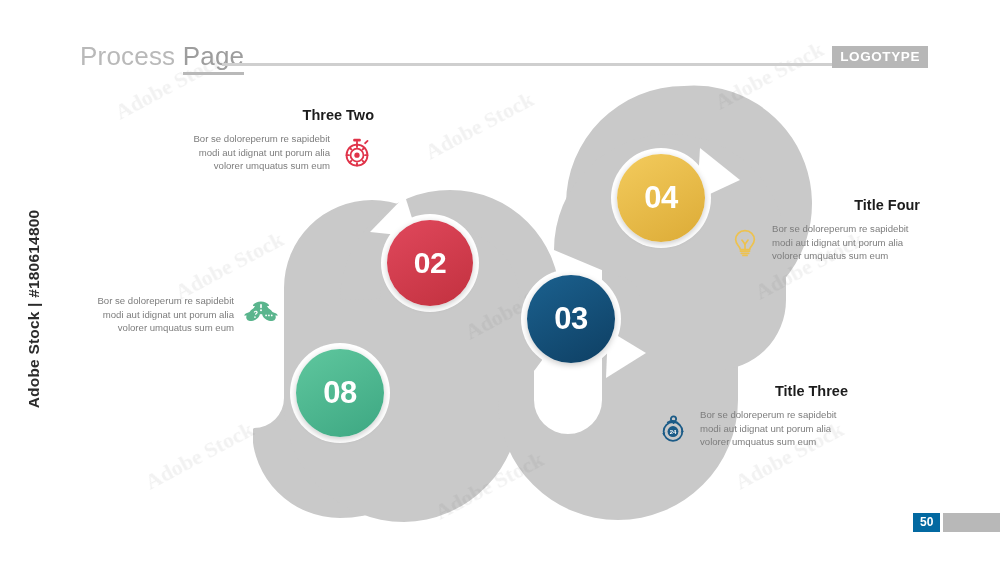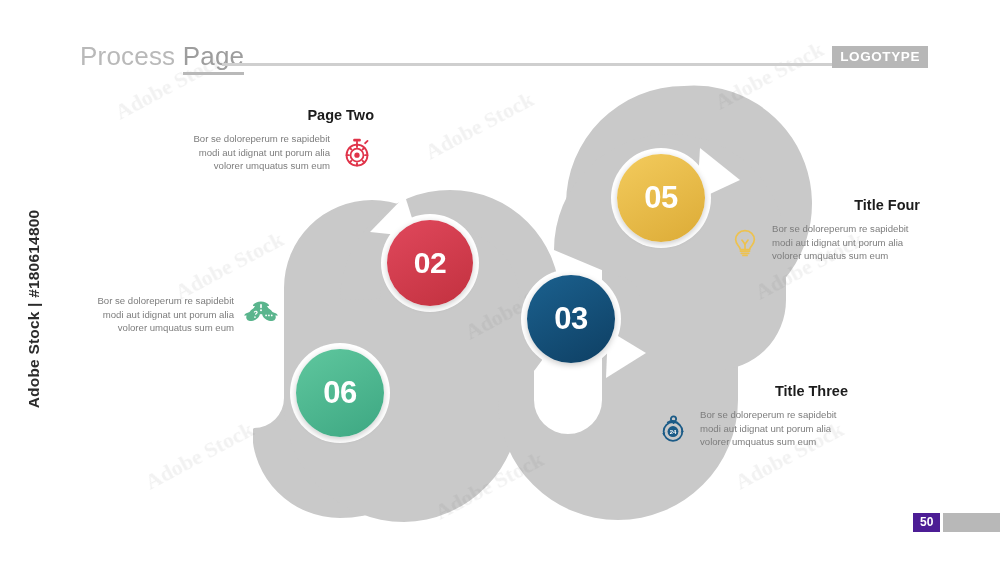--- a/index.html
+++ b/index.html
@@ -54,21 +54,21 @@
     position:absolute; right:72px; top:46px;
     background:#b7b7b7; color:#ffffff;
     font-size:13.5px; font-weight:700; letter-spacing:.6px;
     padding:3px 8px 4px 8px;
     z-index:30;
   }
 
   
   .pagenum{
     position:absolute; left:913px; top:513px;
-    background:#4c1d95; color:#ffffff;
+    background:#0369a1; color:#ffffff;
     font-size:12px; font-weight:700;
     padding:2px 7px 3px 7px;
     z-index:30;
   }
   .footbar{
     position:absolute; left:943px; top:513px;
     width:57px; height:19px; background:#b8b8b8;
     z-index:29;
   }
 
@@ -198,36 +198,36 @@
   </svg>
 
   <div class="hdr-title">
     <span>Process </span><span class="u">Page</span>
   </div>
   <div class="hdr-rule"></div>
   <div class="logotype">LOGOTYPE</div>
 
   <div class="node-ring" style="left:290px; top:343px; width:100px; height:100px;"></div>
   <div class="node" style="left:296px; top:349px; width:88px; height:88px; font-size:31px; background:linear-gradient(150deg,#5fc79e,#3da782);">
-    <span>06</span>
+    <span>08</span>
   </div>
 
   <div class="node-ring" style="left:381px; top:214px; width:98px; height:98px;"></div>
   <div class="node" style="left:387px; top:220px; width:86px; height:86px; font-size:30px; background:linear-gradient(150deg,#e0485c,#c2313f);">
     <span>02</span>
   </div>
 
   <div class="node-ring" style="left:521px; top:269px; width:100px; height:100px;"></div>
   <div class="node" style="left:527px; top:275px; width:88px; height:88px; font-size:31px; background:linear-gradient(150deg,#1b618f,#0e3f63);">
     <span>03</span>
   </div>
 
   <div class="node-ring" style="left:611px; top:148px; width:100px; height:100px;"></div>
   <div class="node" style="left:617px; top:154px; width:88px; height:88px; font-size:31px; background:linear-gradient(150deg,#f3cb5d,#dcab36);">
-    <span>05</span>
+    <span>04</span>
   </div>
 
   <div class="blk left" style="left:86px; top:294px;">
     <div class="row">
       <p>Bor se doloreperum re sapidebit modi aut idignat unt porum alia volorer umquatus sum eum</p>
       <span class="ico">
         <svg viewBox="0 0 40 40" width="34" height="34">
           <g fill="#5ab58d">
             <path d="M20 4c4 0 7.5 1.6 9.2 4 .6.9-.2 1.8-1.1 1.4-1-.4-1 .6-.3 1.3 1.6 1.6 1.6 4.6-.3 6.2-2 1.7-5 2.3-7.5 2.3-2.5 0-5.5-.6-7.5-2.3-1.9-1.6-1.9-4.6-.3-6.2.7-.7.7-1.7-.3-1.3-.9.4-1.7-.5-1.1-1.4C12.5 5.6 16 4 20 4z"></path>
             <path d="M6.5 16.5c2-3.4 5.3-5.3 8.2-5 1 .1 1 1.3.1 1.6-.9.3-.5 1.2.4 1.3 2.2.3 4 2.7 3.4 5.2-.7 2.6-2.9 4.7-5.1 5.9-2.2 1.2-5.1 2-7.6 1.4-2.4-.6-3.9-3.2-3.1-5.4.3-.9-.3-1.7-.9-.9-.6.7-1.7.3-1.4-.7.7-2 3.1-2.1 6-3.4z"></path>
@@ -240,21 +240,21 @@
             <circle cx="26" cy="20.5" r="1"></circle>
             <circle cx="29.3" cy="20.5" r="1"></circle>
             <circle cx="32.6" cy="20.5" r="1"></circle>
           </g>
         </svg>
       </span>
     </div>
   </div>
 
   <div class="blk left" style="left:182px; top:107px;">
-    <h3>Page Two</h3>
+    <h3>Three Two</h3>
     <div class="row">
       <p>Bor se doloreperum re sapidebit modi aut idignat unt porum alia volorer umquatus sum eum</p>
       <span class="ico">
         <svg viewBox="0 0 40 40" width="34" height="34">
           <g stroke="#e0344a" stroke-width="2.1" fill="none" stroke-linecap="round">
             <rect x="15.5" y="3.2" width="9" height="3.4" rx="1.2" fill="#e0344a" stroke="none"></rect>
             <line x1="20" y1="6.6" x2="20" y2="9.4"></line>
             <line x1="29.5" y1="8.5" x2="32.4" y2="5.8"></line>
             <circle cx="20" cy="22.5" r="12.3"></circle>
             <circle cx="20" cy="22.5" r="7.6"></circle>

